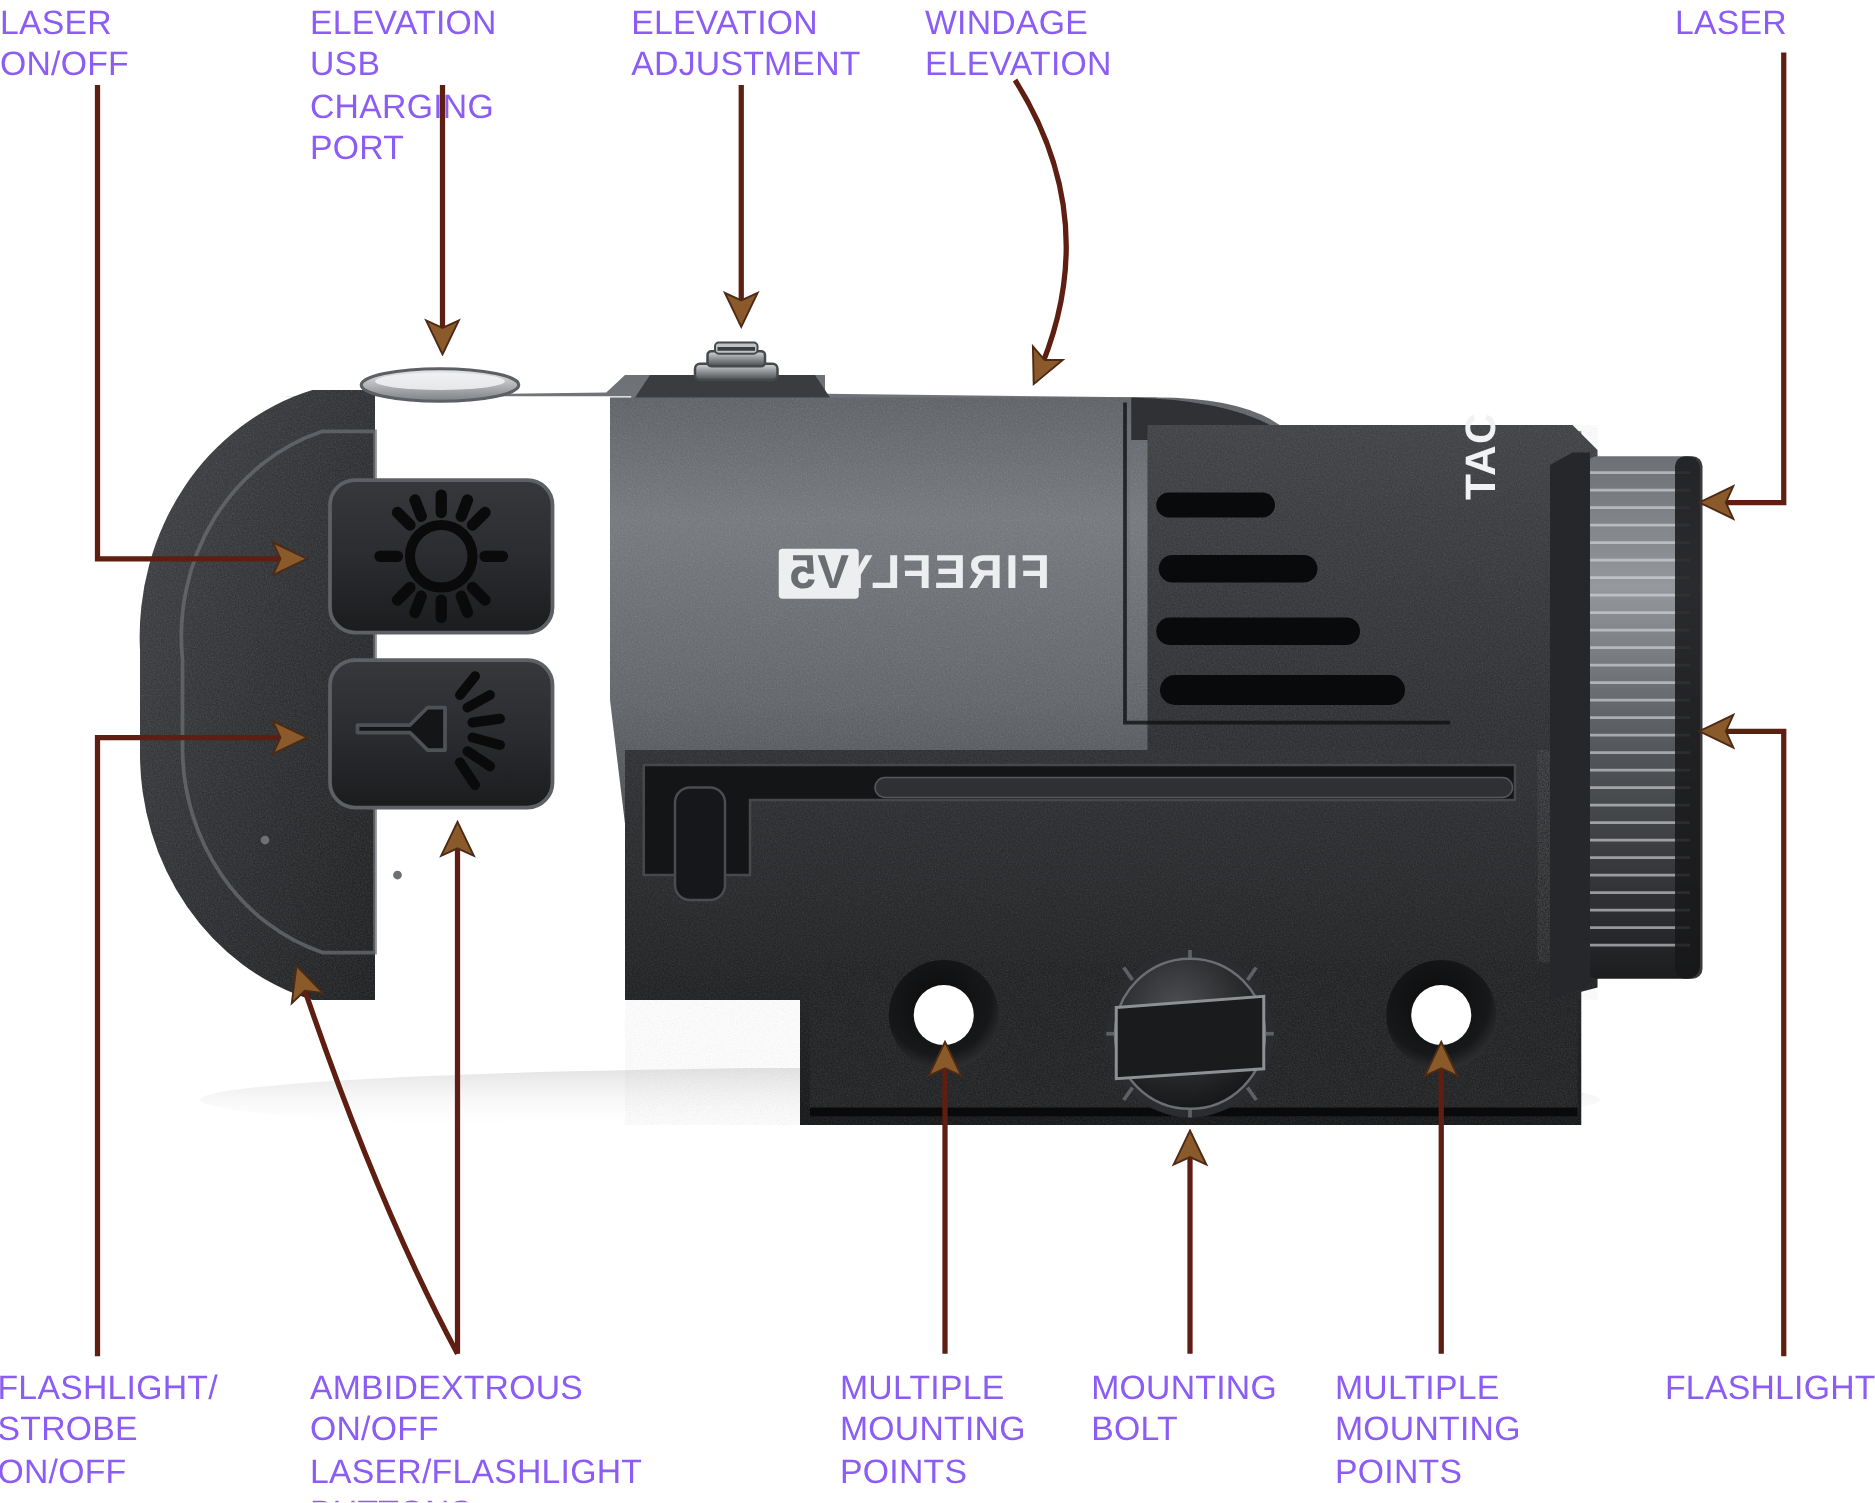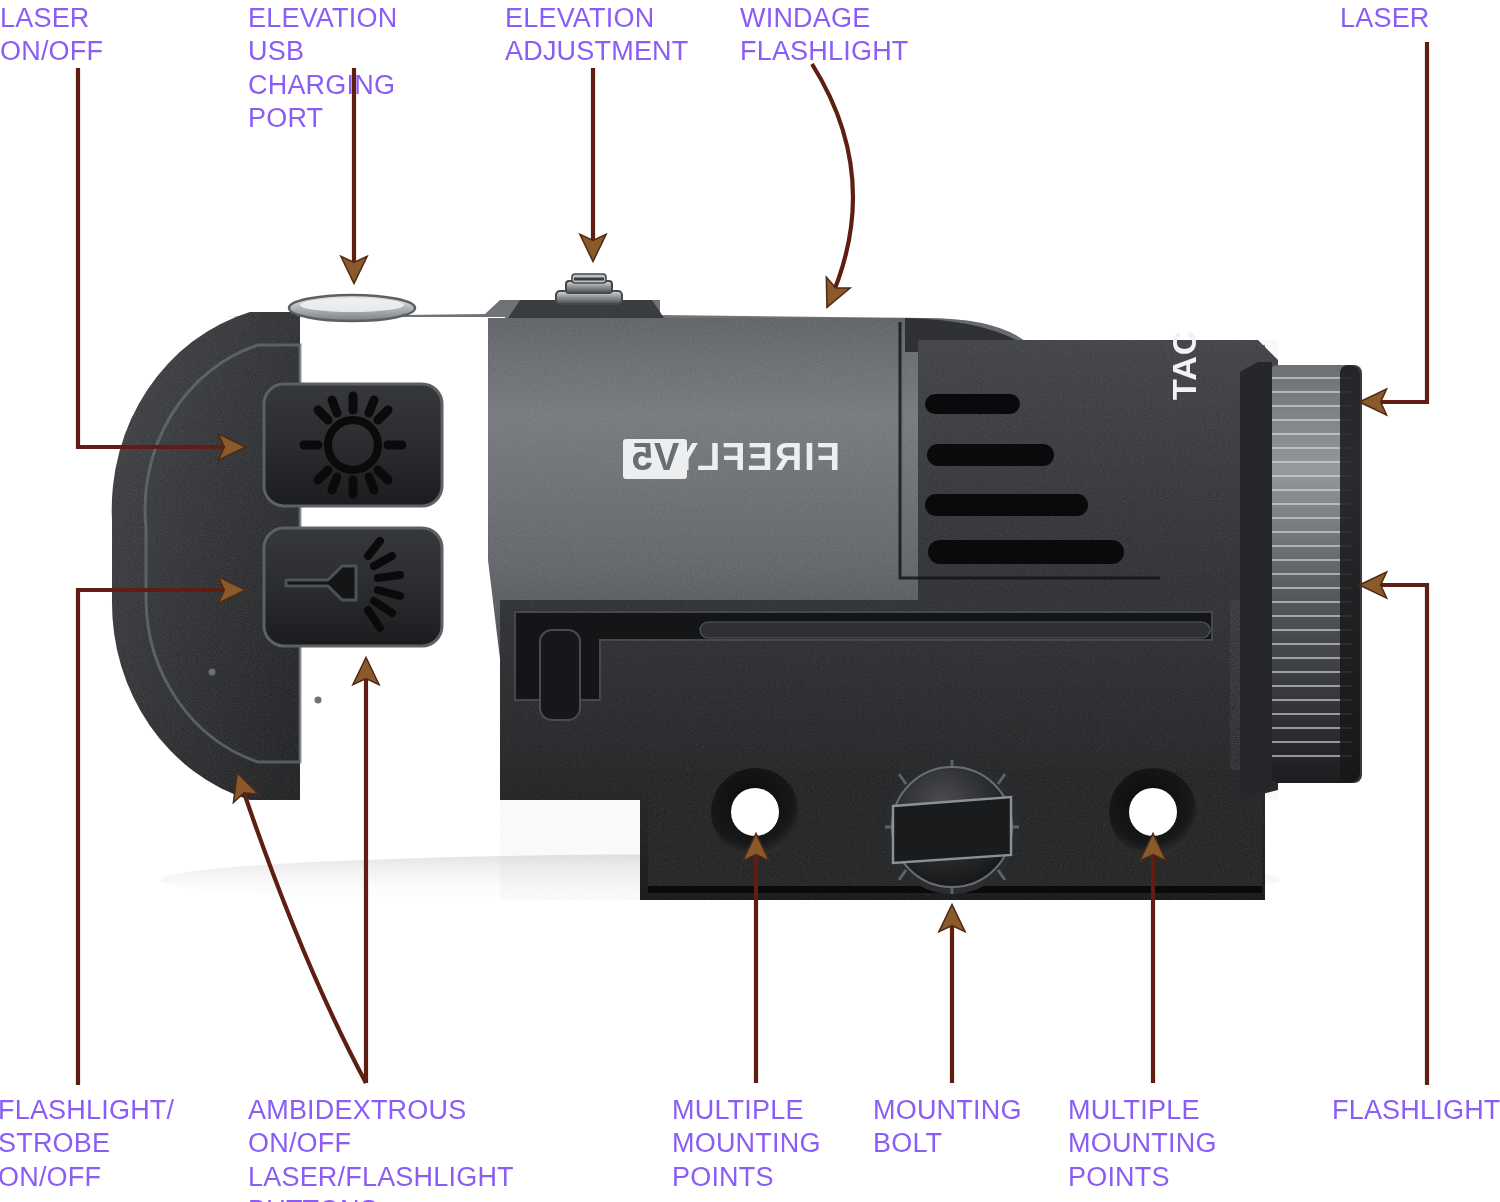--- a/index.html
+++ b/index.html
@@ -346,21 +346,21 @@
   <div class="callout" id="cal-laser-onoff">LASER
 ON/OFF</div>
 
   <div class="callout" id="cal-usb">ELEVATION USB
 CHARGING PORT</div>
 
   <div class="callout" id="cal-elevation">ELEVATION
 ADJUSTMENT</div>
 
   <div class="callout" id="cal-windage">WINDAGE
-FLASHLIGHT</div>
+ELEVATION</div>
 
   <div class="callout" id="cal-laser-right">LASER</div>
 
   <div class="callout" id="cal-flashstrobe">FLASHLIGHT/
 STROBE
 ON/OFF</div>
 
   <div class="callout" id="cal-ambi">AMBIDEXTROUS
 ON/OFF
 LASER/FLASHLIGHT

